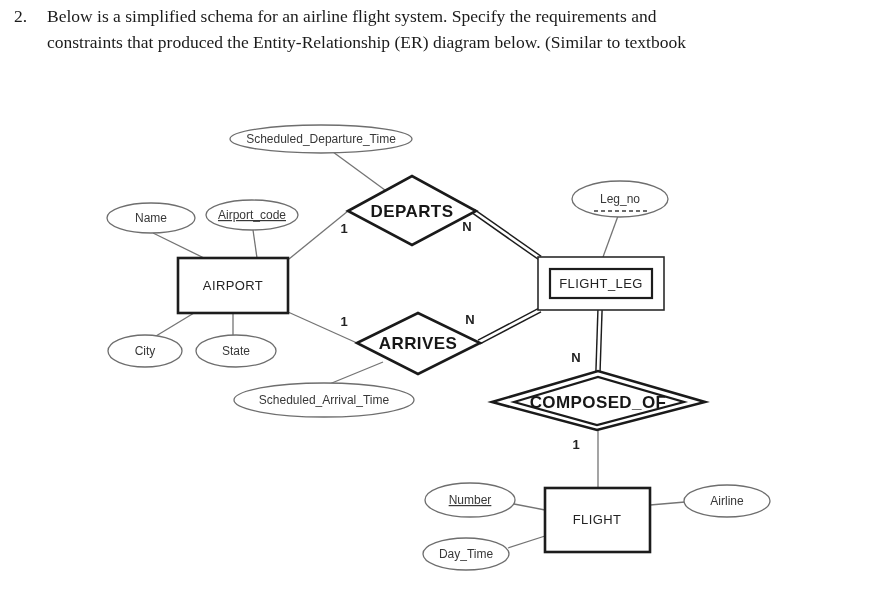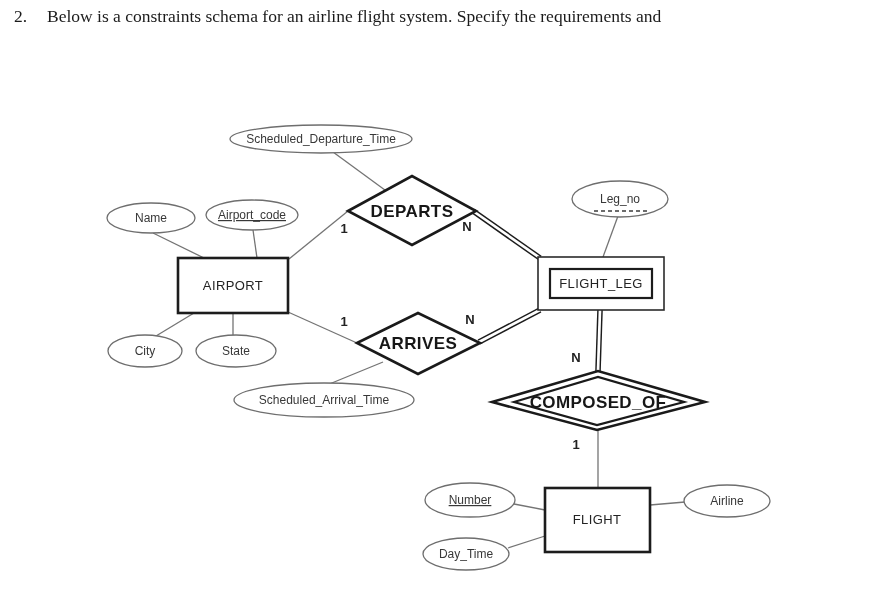--- a/index.html
+++ b/index.html
@@ -36,21 +36,22 @@
   .dbl-under { stroke:#1c1c1c; stroke-width:5.6; fill:none; }
   .dbl-over { stroke:#ffffff; stroke-width:2.7; fill:none; }
   .dash-under { stroke:#3c3c3c; stroke-width:1.4; stroke-dasharray:4 3; fill:none; }
 </style>
 </head>
 <body>
 
 <div class="problem">
   <span class="num">2.</span>
   <div class="lines">
-    <div>Below is a constraints schema for an airline flight system.  Specify the requirements and</div>
+    <div>Below is a simplified schema for an airline flight system.  Specify the requirements and</div>
+    <div>constraints that produced the Entity-Relationship (ER) diagram below.  (Similar to textbook</div>
   </div>
 </div>
 
 <svg class="er" width="891" height="589" viewBox="0 0 891 589">
 
   <line class="conn" x1="333" y1="152" x2="389" y2="193"></line>
   <line class="conn" x1="153" y1="233" x2="204" y2="258"></line>
   <line class="conn" x1="253" y1="230" x2="257" y2="258"></line>
   <line class="conn" x1="289" y1="259" x2="348" y2="211"></line>
   <line class="conn" x1="288" y1="312" x2="357" y2="343"></line>

